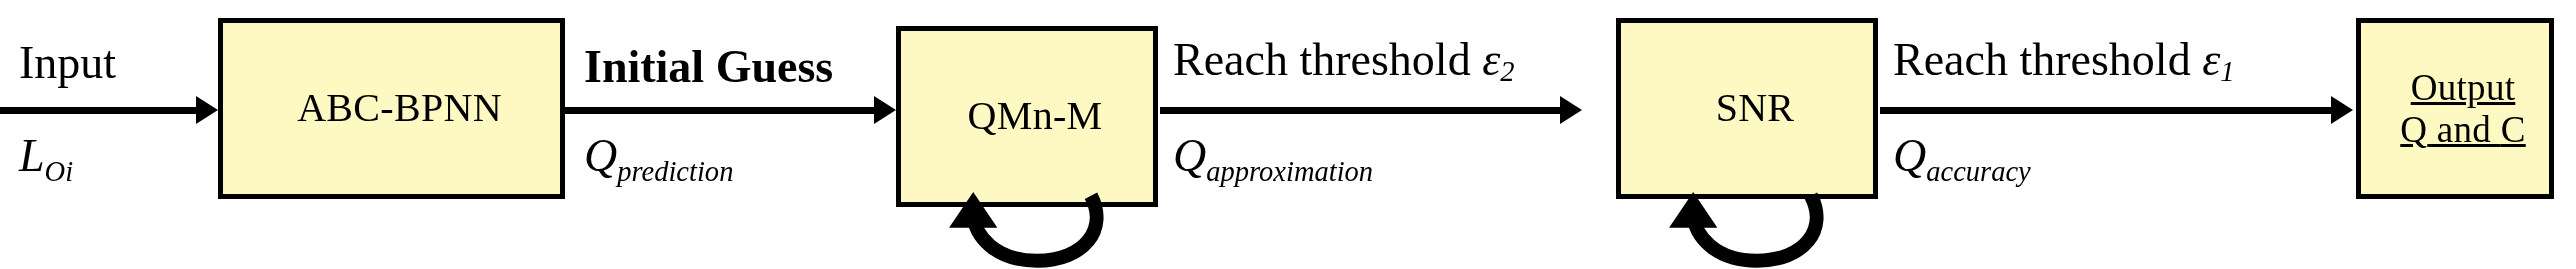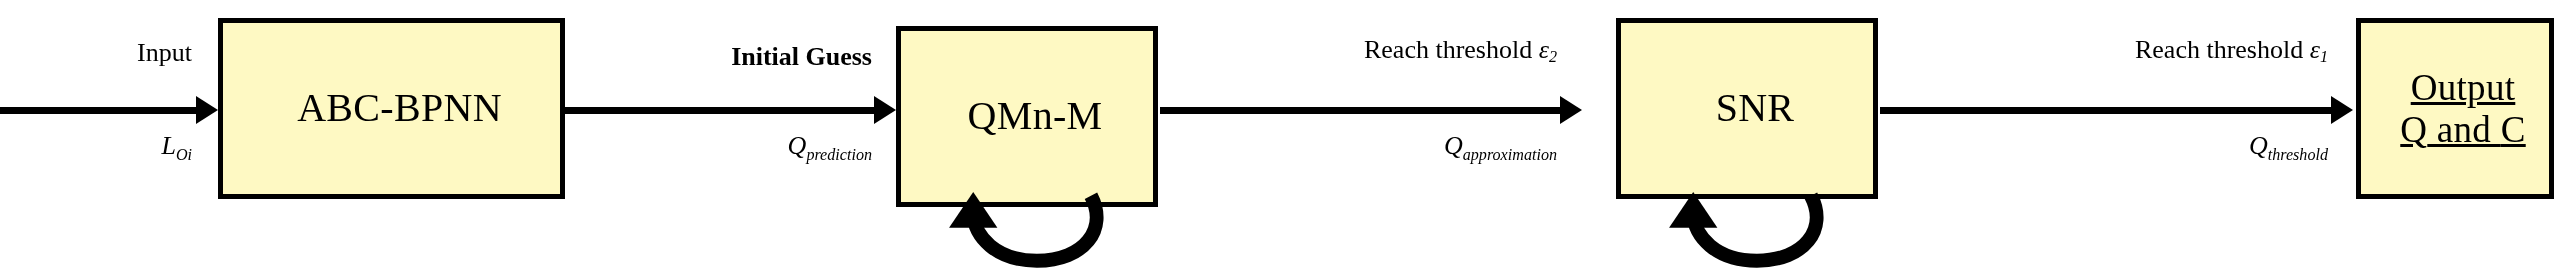--- a/index.html
+++ b/index.html
@@ -54,22 +54,22 @@
     height: 0;
     border-top: 14px solid transparent;
     border-bottom: 14px solid transparent;
     border-left: 22px solid #000000;
   }
 
   
   .edge-label {
     position: absolute;
     white-space: nowrap;
-    text-align: right;
-    font-size: 26px;
+    text-align: left;
+    font-size: 46px;
     line-height: 1.0;
   }
   .edge-label.above {
     bottom: 0;
   }
   .edge-label.below {
     top: 0;
     font-style: italic;
   }
   .sub {
@@ -149,21 +149,21 @@
              C 86 108, 52 70, 50 34" fill="none" stroke="#000000" stroke-width="22" stroke-linecap="butt"></path>
     <polygon points="50,0 12,56 88,56" fill="#000000"></polygon>
   </svg>
 
   <div class="connector" style="left:1880px; top:107px; width:453px;"></div>
   <div class="arrow-head" style="left:2331px; top:96px;"></div>
   <div class="edge-label above" style="left:1893px; top:37px; width:435px;">
     <span>Reach threshold </span><span class="eps">ε</span><span class="sub-up">1</span>
   </div>
   <div class="edge-label below" style="left:1893px; top:133px; width:435px;">
-    <span>Q</span><span class="sub">threshold</span>
+    <span>Q</span><span class="sub">accuracy</span>
   </div>
 
   <div class="proc-box" style="left:2356px; top:18px; width:198px; height:181px;text-decoration:underline;">
     <div class="proc-label small">Output</div>
     <div class="proc-label small">
       <span class="ital">Q</span><span> and </span><span class="ital">C</span>
     </div>
   </div>
 
 </div>

